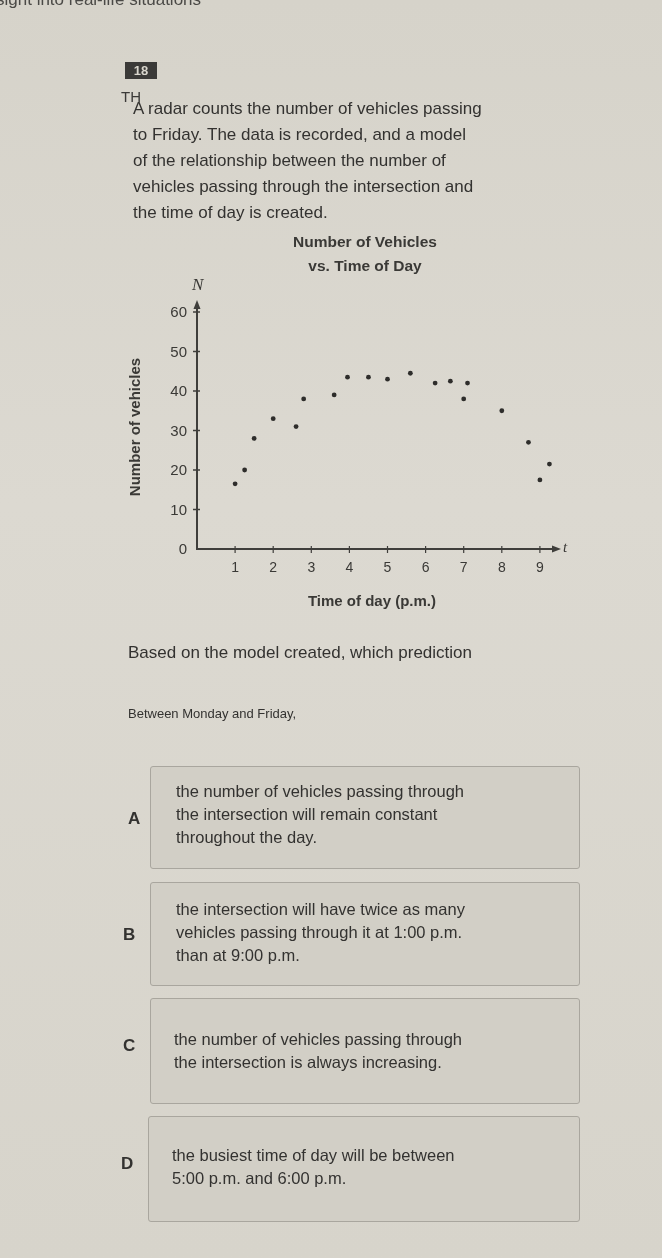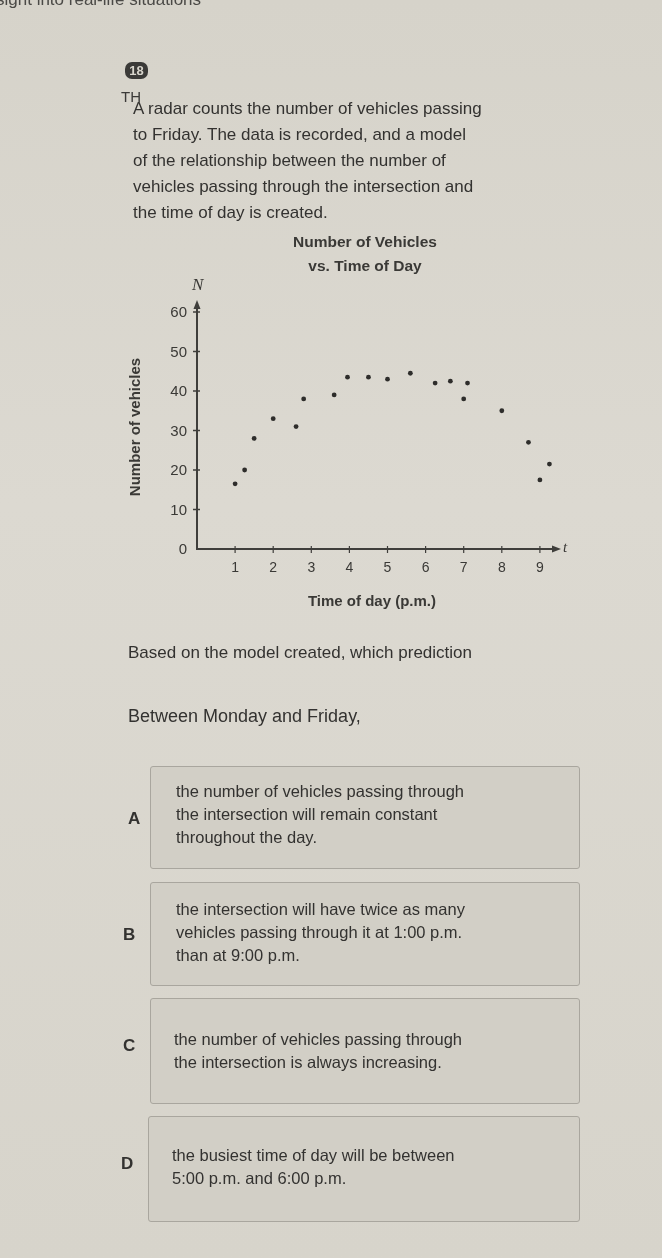--- a/index.html
+++ b/index.html
@@ -10,43 +10,43 @@
     font-family: "Liberation Sans", sans-serif;
     color: #2f2e2c;
     position: relative;
   }
   .header-cut {
     position: absolute; left: -4px; top: -10px;
     font-size: 17px; color: #4a4946; white-space: nowrap;
   }
   .qnum {
     position: absolute; left: 125px; top: 62px;
-    width: 23px; height: 17px; background: #3b3a38; color: #d9d6cd;
-    font-size: 13px; font-weight: bold; text-align: center; line-height: 17px; border-radius: 7px;
+    width: 32px; height: 17px; background: #3b3a38; color: #d9d6cd;
+    font-size: 13px; font-weight: bold; text-align: center; line-height: 17px;
   }
   .qtag {
     position: absolute; left: 121px; top: 88px;
     font-size: 15px; font-weight: normal; color: #3b3a38;
   }
   .stem {
     position: absolute; left: 133px; top: 60px; width: 450px;
     font-size: 17px; line-height: 26px; color: #333230; margin-top: 36px;
   }
   .chart-title {
     position: absolute; left: 240px; top: 230px; width: 250px;
     text-align: center; font-size: 15.5px; font-weight: bold; line-height: 24px; color: #3a3936;
   }
   .chart-svg { position: absolute; left: 0; top: 0; }
   .prompt {
     position: absolute; left: 128px; top: 640px; width: 440px;
     font-size: 17px; line-height: 26px; color: #333230;
   }
   .lead {
     position: absolute; left: 128px; top: 706px;
-    font-size: 18px; color: #333230;
+    font-size: 13px; color: #333230;
   }
   .choice {
     position: absolute; left: 120px; width: 460px;
   }
   .choice .box {
     position: absolute; left: 30px; right: 0; top: 0; bottom: 0;
     border: 1.5px solid #a9a69e; border-radius: 3px;
     background: #d2cfc6;
   }
   .choice .letter {

